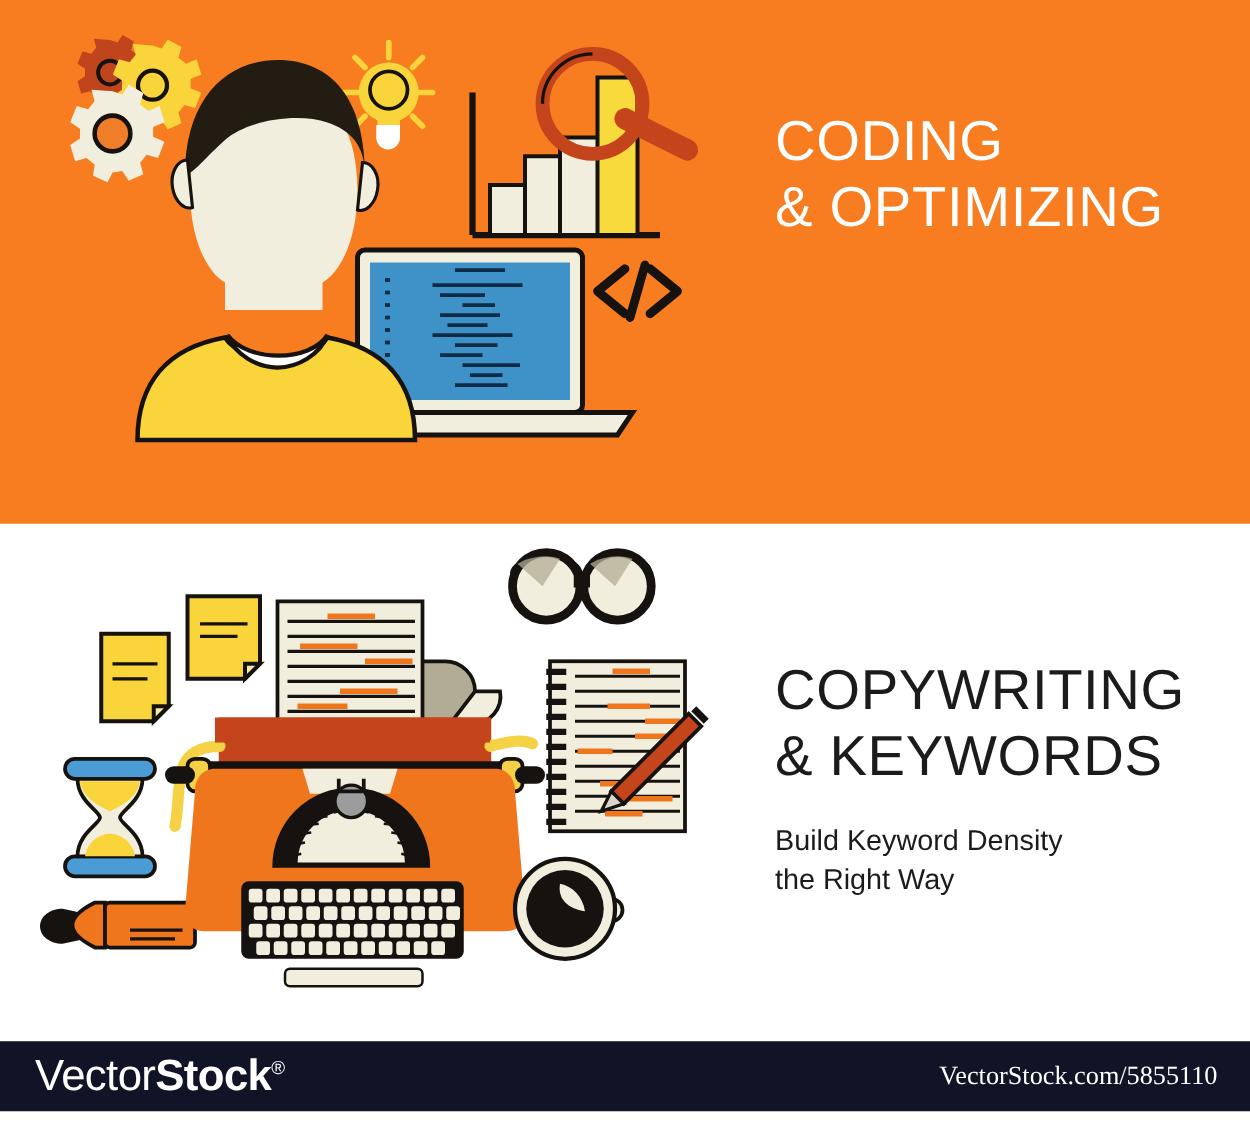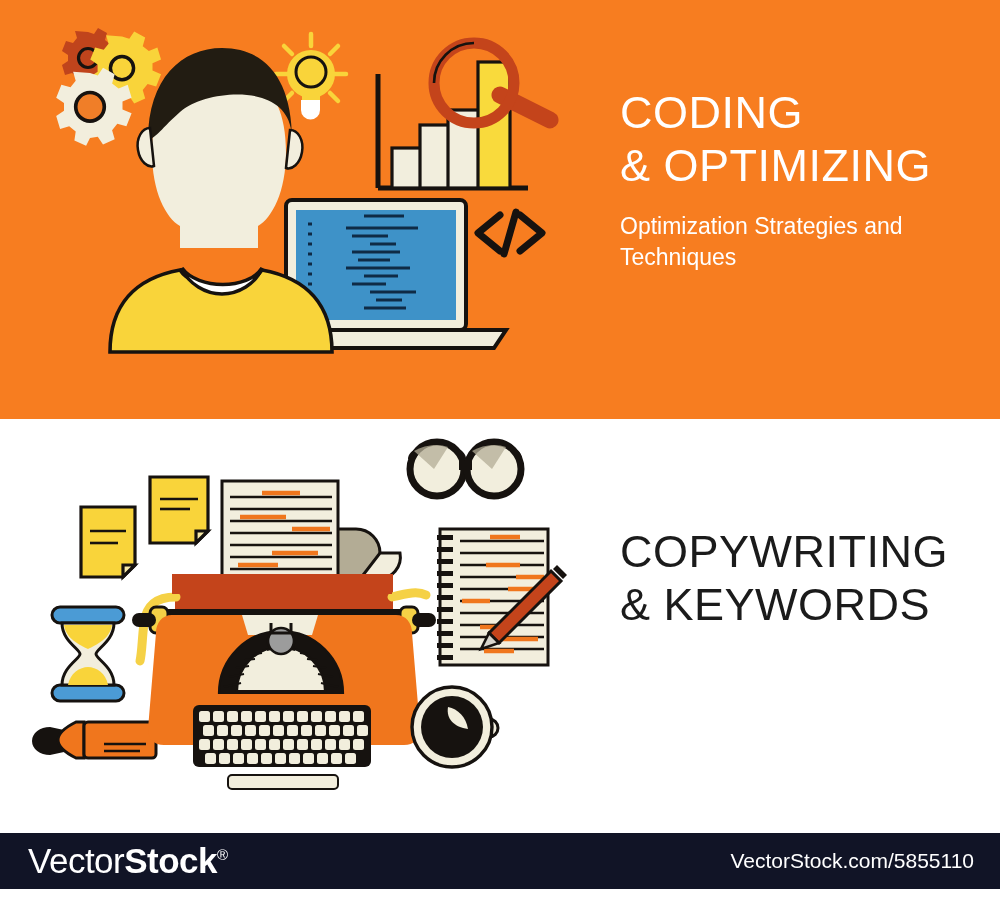--- a/index.html
+++ b/index.html
@@ -96,20 +96,21 @@
     font-weight: 400;
   }
   .wm-url {
     position: absolute;
     right: 26px;
     top: 50%;
     transform: translateY(-50%);
     color: #ffffff;
     font-size: 21px;
     white-space: nowrap;
+    font-family: Liberation Serif, serif;
   }
 
   
   .art { position: absolute; }
 </style>
 </head>
 <body>
 
 <div id="stage">
 
@@ -211,22 +212,20 @@
       <g fill="none" stroke="#16120F" stroke-width="7" stroke-linecap="round" stroke-linejoin="round">
         <polyline points="500,215 478,233 500,251"></polyline>
         <line x1="516" y1="212" x2="504" y2="254"></line>
         <polyline points="520,215 542,233 520,251"></polyline>
       </g>
     </svg>
 
     <div class="copy-block top-copy">
       <h1 class="headline">CODING
 &amp; OPTIMIZING</h1>
-      <p class="subline">Optimization Strategies and
-Techniques</p>
     </div>
   </section>
 
   <section class="banner-bottom">
 
     <svg class="art" style="left:0px; top:0px;" width="600" height="414" viewBox="0 0 600 414">
 
       <g>
         <path d="M150,58 h58 v54 l-12,12 h-46 Z" fill="#F9D43A" stroke="#16120F" stroke-width="3.2"></path>
         <path d="M196,124 l0,-12 h12 Z" fill="#F7E9A6" stroke="#16120F" stroke-width="3.2"></path>
@@ -453,20 +452,22 @@
         <rect x="468" y="300" width="30" height="18" rx="9" fill="#F2EEDD" stroke="#16120F" stroke-width="3"></rect>
         <circle cx="452" cy="308" r="40" fill="#F2EEDD" stroke="#16120F" stroke-width="3.4"></circle>
         <circle cx="452" cy="308" r="31" fill="#16120F"></circle>
         <path d="M448,288 c10,2 18,10 20,22 c-14,-2 -22,-10 -20,-22 Z" fill="#F2EEDD"></path>
       </g>
     </svg>
 
     <div class="copy-block bottom-copy">
       <h1 class="headline">COPYWRITING
 &amp; KEYWORDS</h1>
+      <p class="subline">Build Keyword Density
+the Right Way</p>
     </div>
   </section>
 
   <footer class="footer">
     <div class="wm-logo">
       <span class="lite">Vector</span><span class="bold">Stock</span><span class="reg">®</span>
     </div>
     <div class="wm-url">VectorStock.com/5855110</div>
   </footer>
 

